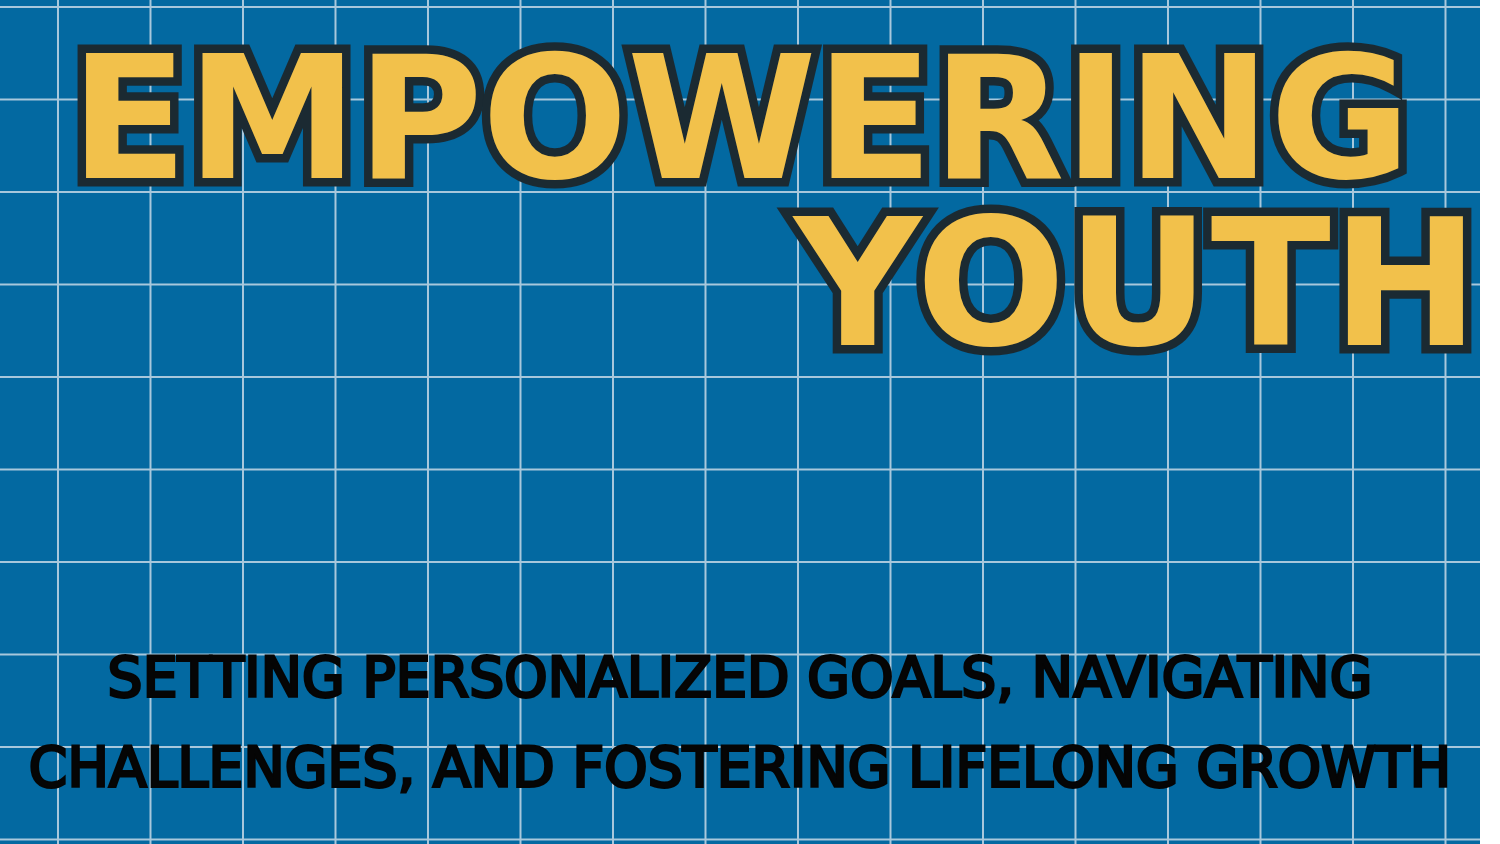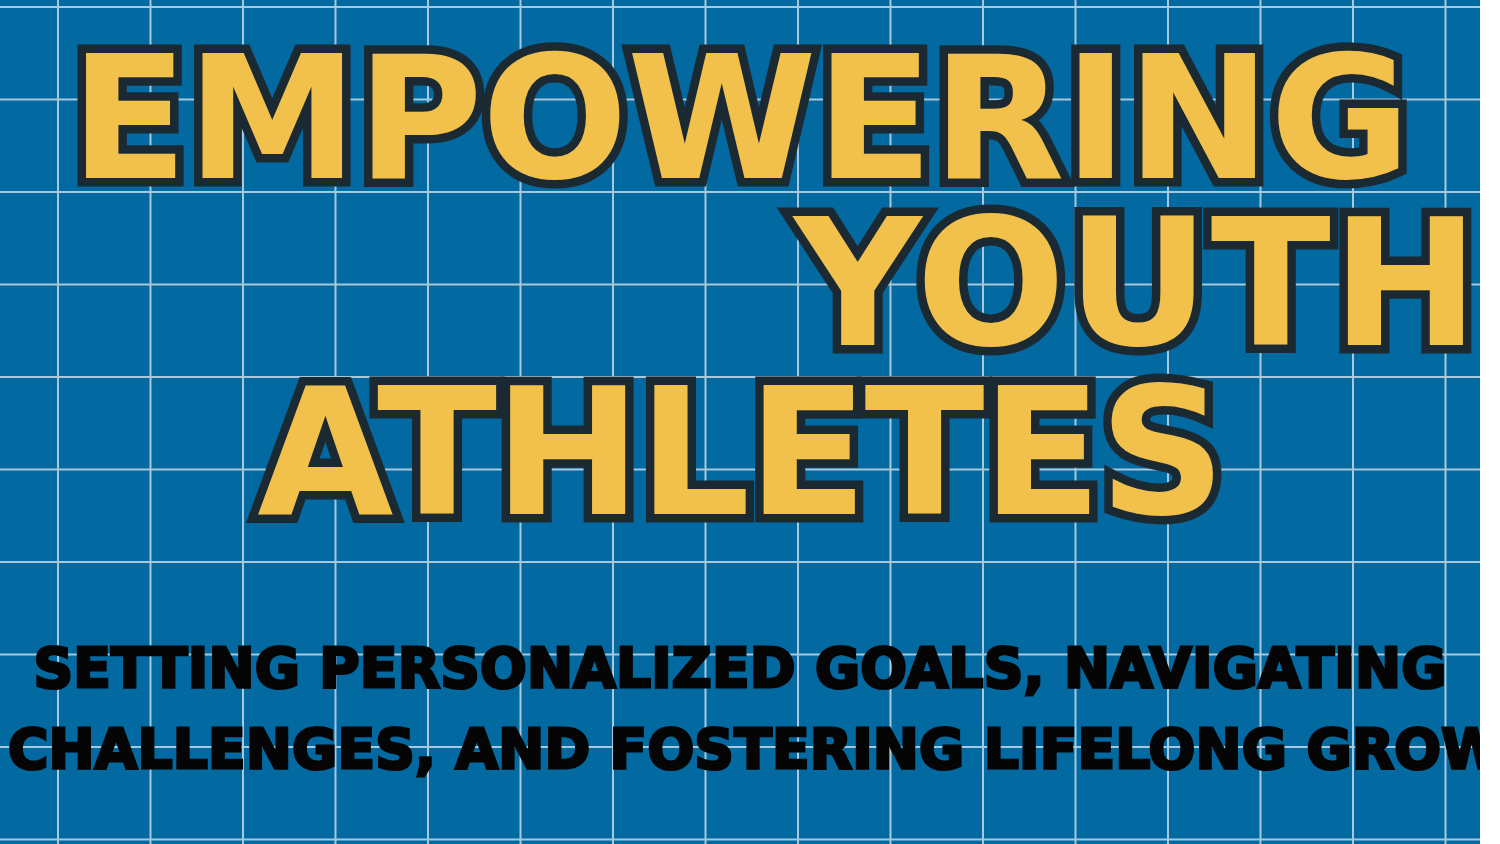--- a/index.html
+++ b/index.html
@@ -72,48 +72,47 @@
     position: absolute;
     left: 0;
     right: 0;
     top: 624px;
     text-align: center;
   }
 
   .subtitle-line {
     display: block;
     font-family: "DejaVu Sans", "Liberation Sans", sans-serif;
-    font-weight: 700;
+    font-weight: 400;
     font-size: 56px;
     line-height: 1.32;
     letter-spacing: 0.4px;
     color: var(--subtitle-color);
     text-transform: uppercase;
     white-space: nowrap;
-    margin: 8px;
+    margin: 17px;
     -webkit-text-stroke: 3px var(--subtitle-color);
     paint-order: stroke fill;
   }
 
   .subtitle-line.sub-1 { font-size: 55px; letter-spacing: 0.2px; }
   .subtitle-line.sub-2 { font-size: 55px; letter-spacing: 0.2px; }
 </style>
 </head>
 <body>
 
 <div id="canvas" style="--grid-color: #A8C8DC; --title-fill: #F2C14B; --title-stroke: #1B2A32; --subtitle-color: #050505; background-color: #0369a1; width: 1480px; height: 844px;">
 
   <div id="grid-layer"></div>
 
   <div id="content">
 
     <div id="title-block">
       <span class="title-line line-1">EMPOWERING</span>
       <span class="title-line line-2">YOUTH</span>
-      <span class="title-line line-3">ATHLETES</span>
     </div>
 
     <div id="subtitle-block">
       <span class="subtitle-line sub-1">SETTING PERSONALIZED GOALS, NAVIGATING</span>
       <span class="subtitle-line sub-2">CHALLENGES, AND FOSTERING LIFELONG GROWTH</span>
     </div>
 
   </div>
 </div>
 

